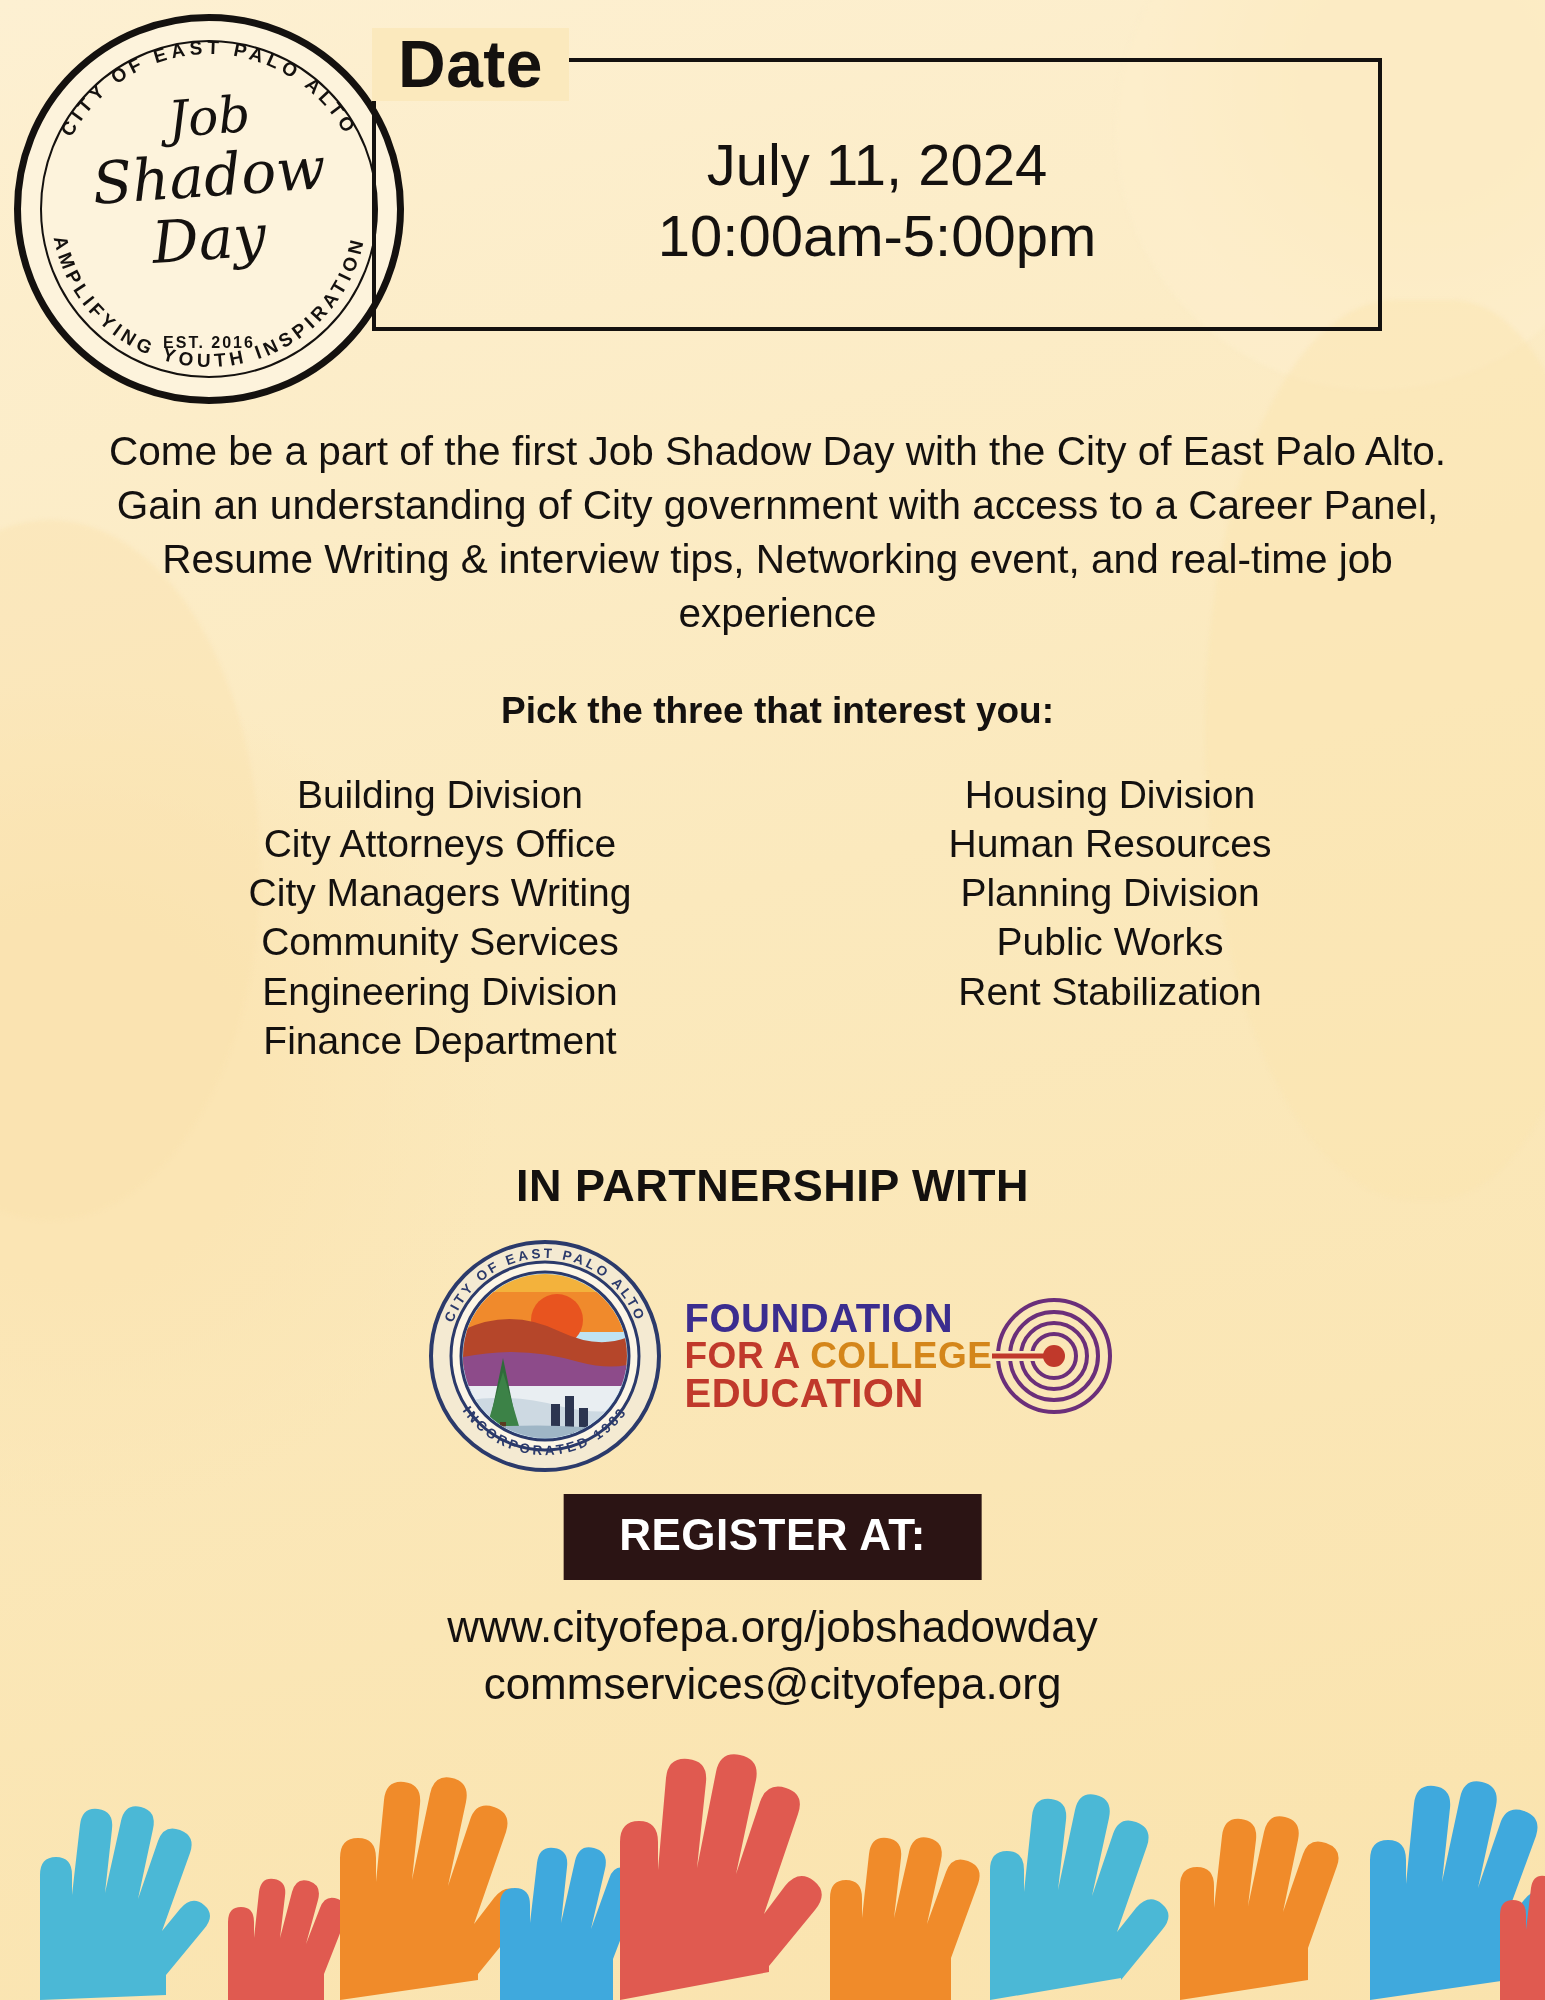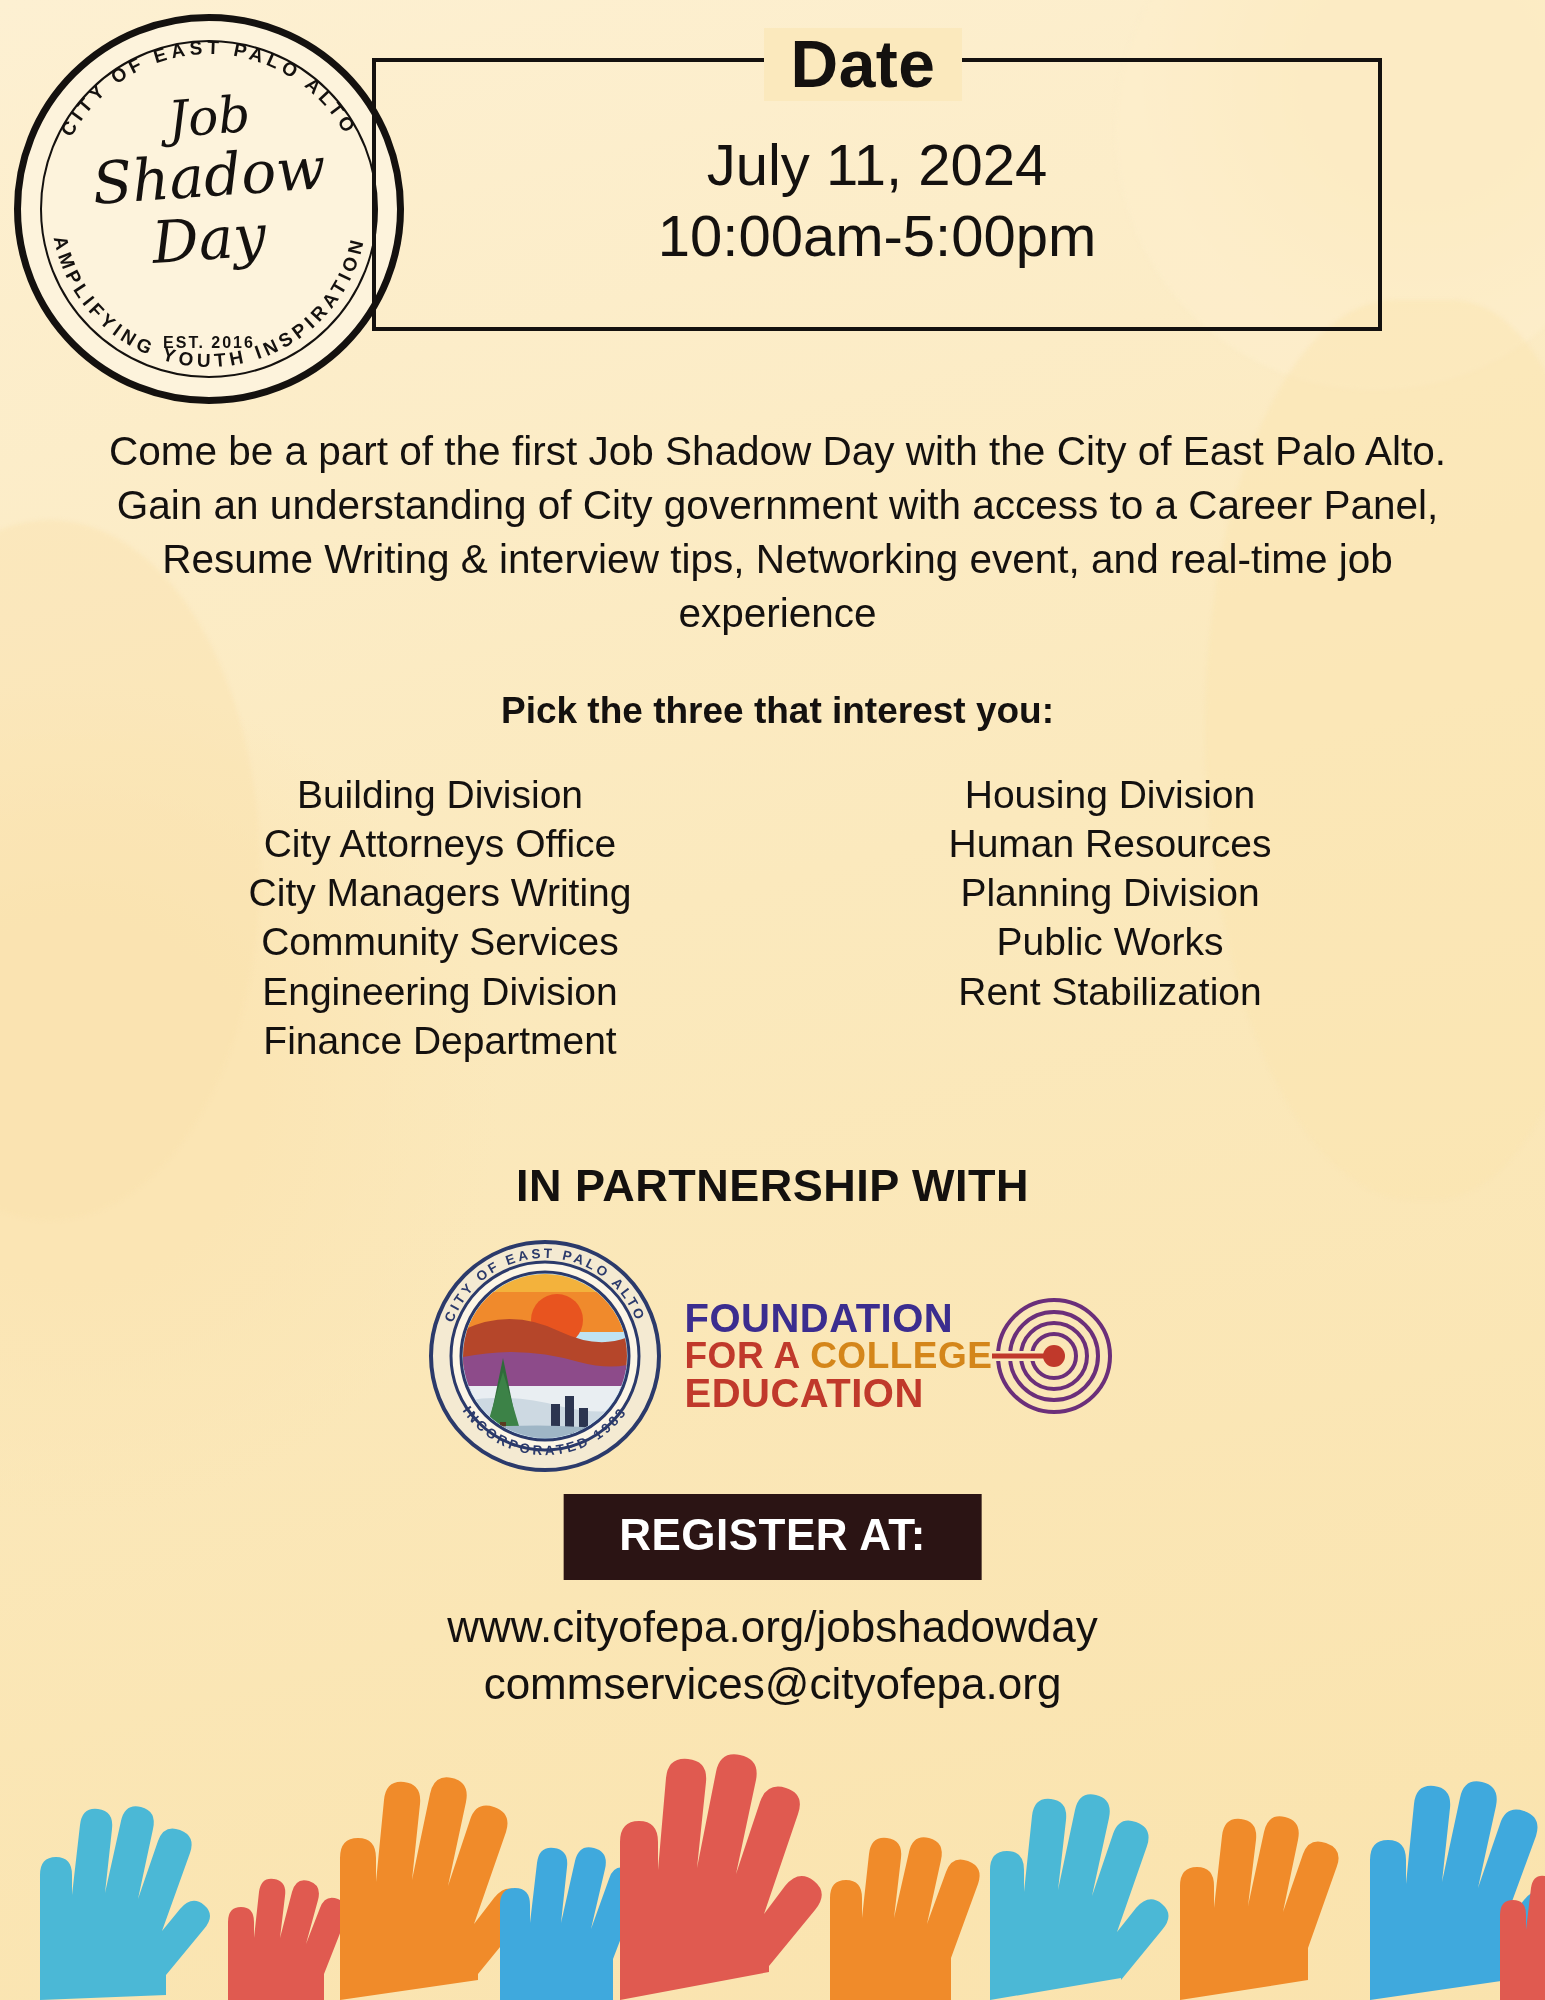--- a/index.html
+++ b/index.html
@@ -85,24 +85,24 @@
     position: absolute;
     left: 372px;
     top: 58px;
     width: 1010px;
     height: 273px;
     border: 4px solid #14110f;
     box-sizing: border-box;
   }
   .date-title-wrap {
     position: absolute;
-    left: 358px;
+    left: 372px;
     top: 28px;
     width: 1010px;
-    text-align: center;
+    text-align: left;
   }
   .date-title {
     display: inline-block;
     background: #fbe9bd;
     padding: 0 26px;
     font-size: 66px;
     font-weight: 800;
     letter-spacing: 0.5px;
     line-height: 1.1;
     color: #14110f;

